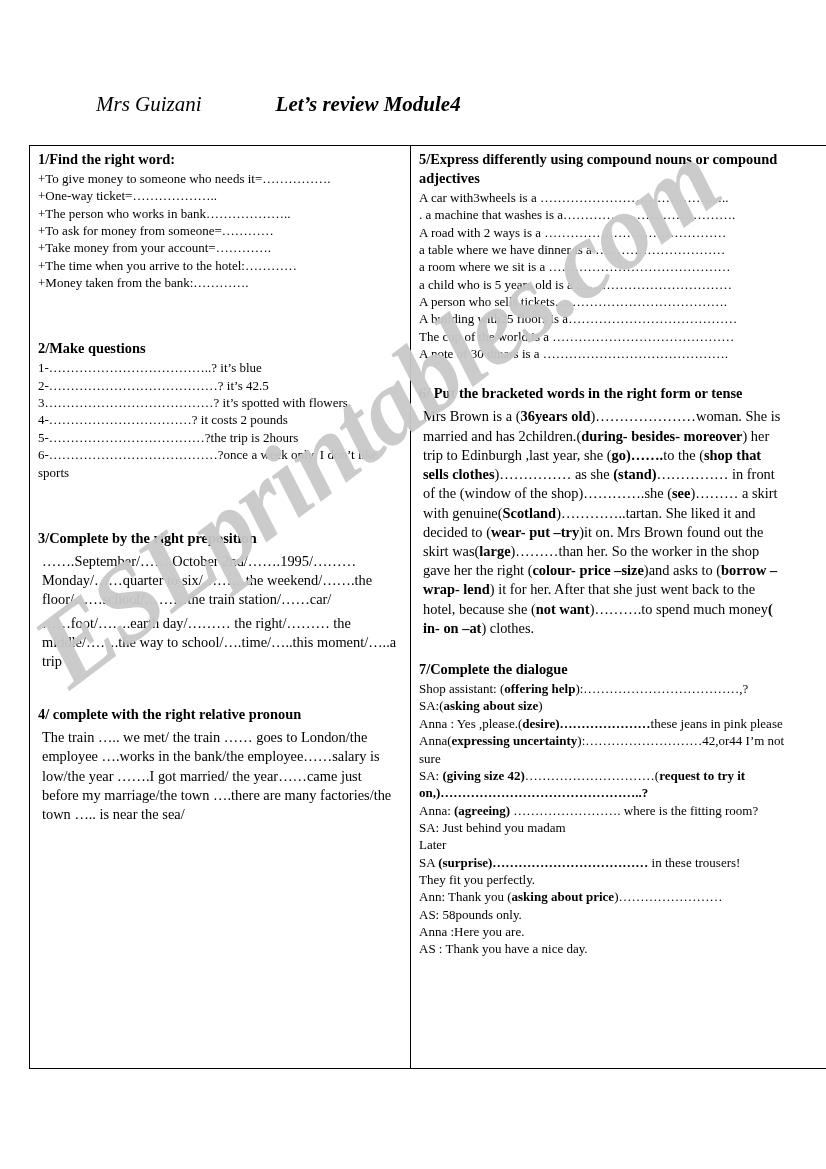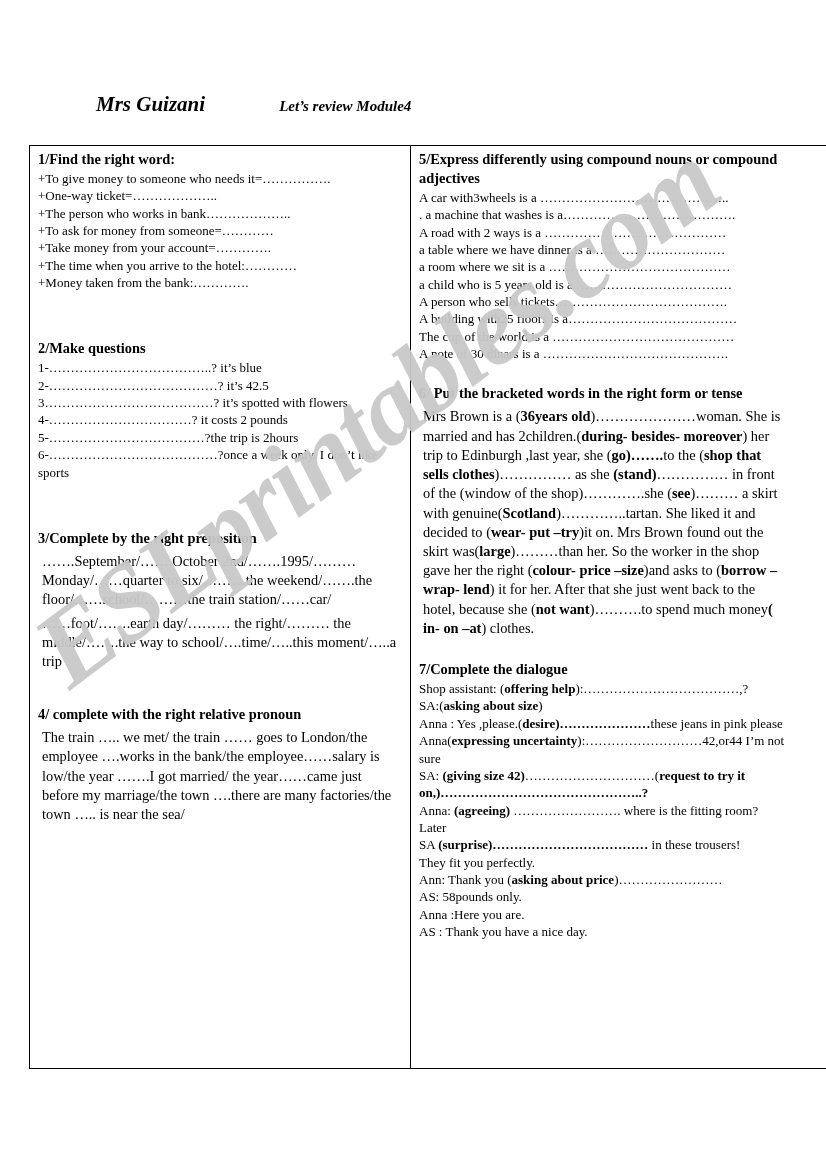--- a/index.html
+++ b/index.html
@@ -52,28 +52,28 @@
     height: 40px;
     z-index: 2;
   }
   #page-header .hdr-inner {
     margin-left: 96px;
     display: flex;
     align-items: baseline;
   }
   .hdr-title {
     font-style: italic;
-    font-weight: bold;
+    font-weight: normal;
     font-size: 21px;
     white-space: nowrap;
   }
   .hdr-subtitle {
     font-style: italic;
     font-weight: bold;
-    font-size: 15px;
+    font-size: 21px;
     white-space: nowrap;
     margin-left: 74px;
   }
 
   
   #worksheet {
     position: absolute;
     left: 29px;
     top: 145px;
     width: 824px;
@@ -205,20 +205,21 @@
     <div class="gap-sm"></div>
 
     <div class="exercise">
       <div class="ex-title">7/Complete the dialogue</div>
       <div class="ex-line">Shop assistant: (<b>offering help</b>):………………………………,?</div>
       <div class="ex-line">SA:(<b>asking about size</b>)</div>
       <div class="ex-line">Anna : Yes ,please.(<b>desire)…………………</b>these jeans in pink please</div>
       <div class="ex-line">Anna(<b>expressing uncertainty</b>):………………………42,or44 I’m not sure</div>
       <div class="ex-line">SA: <b>(giving size 42)</b>…………………………(<b>request to try it on,)………………………………………..?</b></div>
       <div class="ex-line">Anna: <b>(agreeing)</b> ……………………. where is the fitting room?</div>
+      <div class="ex-line">SA: Just behind you madam</div>
       <div class="ex-line">Later</div>
       <div class="ex-line">SA <b>(surprise)………………………………</b> in these trousers!</div>
       <div class="ex-line">They fit you perfectly.</div>
       <div class="ex-line">Ann: Thank you (<b>asking about price</b>)……………………</div>
       <div class="ex-line">AS: 58pounds only.</div>
       <div class="ex-line">Anna :Here you are.</div>
       <div class="ex-line">AS : Thank you have a nice day.</div>
     </div>
 
   </div>

